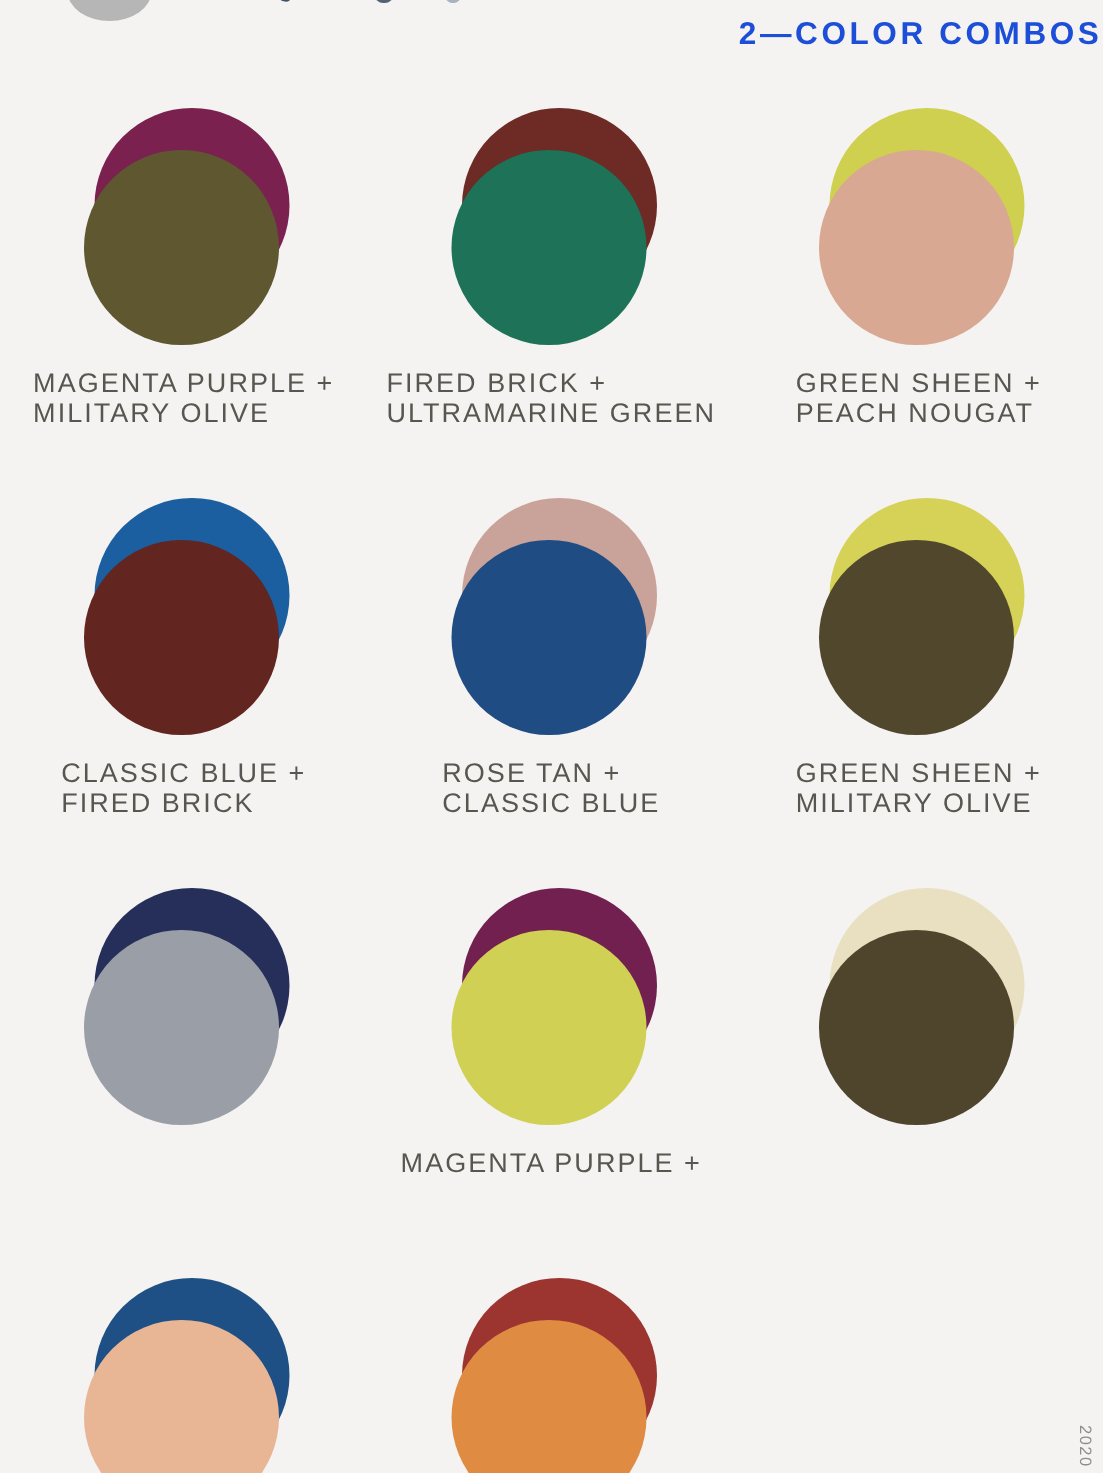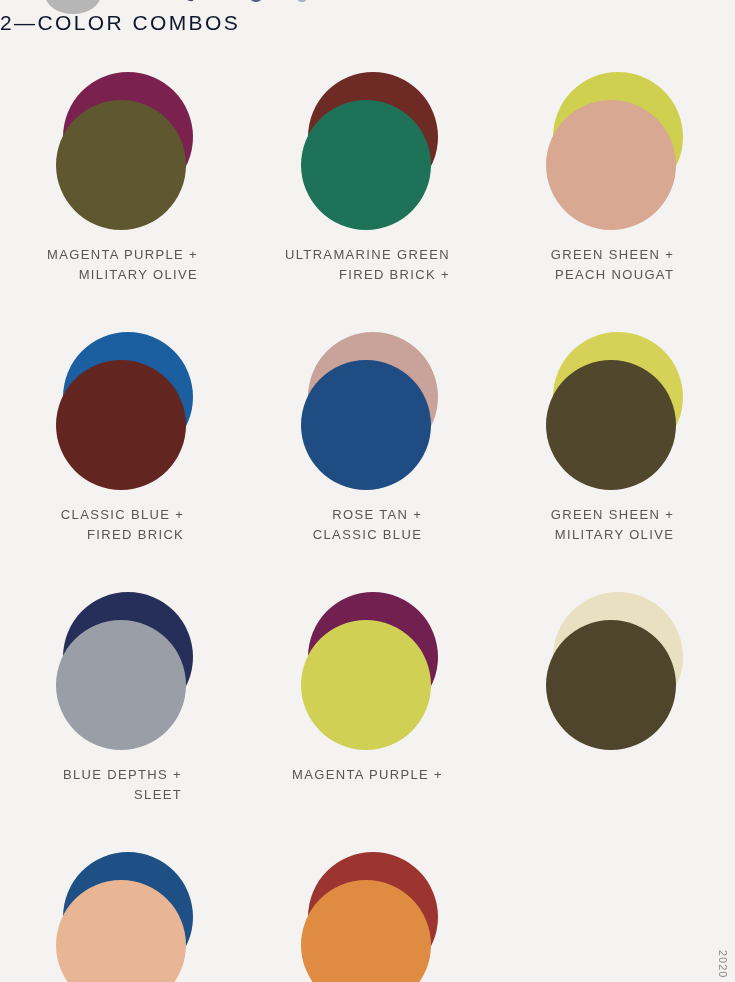--- a/index.html
+++ b/index.html
@@ -65,25 +65,25 @@
     border-radius: 45%;
     opacity: .55;
   }
 
   
   .page-title {
     position: absolute;
     top: 11px;
     left: 0;
     width: 735px;
-    text-align: left;
+    text-align: right;
     font-size: 21px;
     letter-spacing: 2.4px;
-    color: #0f172a;
-    font-weight: 400;
+    color: #1d4ed8;
+    font-weight: 700;
     white-space: nowrap;
   }
 
   
   .combo-grid {
     position: absolute;
     top: 62px;
     left: 0;
     width: 735px;
     display: grid;
@@ -117,22 +117,22 @@
     top: 4px;
     left: 20px;
   }
   .swatch-bottom {
     top: 32px;
     left: 13px;
   }
 
   .combo-label {
     margin-top: 12px;
-    text-align: right;
-    font-size: 13px;
+    text-align: left;
+    font-size: 18px;
     line-height: 20px;
     letter-spacing: 1.35px;
     color: #595650;
     text-transform: uppercase;
     white-space: nowrap;
   }
 
   
   .combo-grid .combo-cell.clipped .combo-label {
     visibility: hidden;
@@ -171,22 +171,22 @@
           <div>MAGENTA PURPLE +</div>
           <div>MILITARY OLIVE</div>
         </div>
       </div>
       <div class="combo-cell">
         <div class="swatch-pair">
           <div class="swatch swatch-top" style="background: rgb(110, 42, 36);"></div>
           <div class="swatch swatch-bottom" style="background: rgb(30, 114, 88);"></div>
         </div>
         <div class="combo-label">
+          <div>FIRED BRICK +</div>
           <div>ULTRAMARINE GREEN</div>
-          <div>FIRED BRICK +</div>
         </div>
       </div>
       <div class="combo-cell">
         <div class="swatch-pair">
           <div class="swatch swatch-top" style="background: rgb(207, 208, 79);"></div>
           <div class="swatch swatch-bottom" style="background: rgb(216, 168, 147);"></div>
         </div>
         <div class="combo-label">
           <div>GREEN SHEEN +</div>
           <div>PEACH NOUGAT</div>
@@ -220,24 +220,20 @@
         <div class="combo-label">
           <div>GREEN SHEEN +</div>
           <div>MILITARY OLIVE</div>
         </div>
       </div>
       <div class="combo-cell">
         <div class="swatch-pair">
           <div class="swatch swatch-top" style="background: rgb(38, 47, 90);"></div>
           <div class="swatch swatch-bottom" style="background: rgb(154, 158, 166);"></div>
         </div>
-        <div class="combo-label">
-          <div>BLUE DEPTHS +</div>
-          <div>SLEET</div>
-        </div>
       </div>
       <div class="combo-cell">
         <div class="swatch-pair">
           <div class="swatch swatch-top" style="background: rgb(114, 32, 80);"></div>
           <div class="swatch swatch-bottom" style="background: rgb(208, 208, 85);"></div>
         </div>
         <div class="combo-label">
           <div>MAGENTA PURPLE +</div>
         </div>
       </div>

